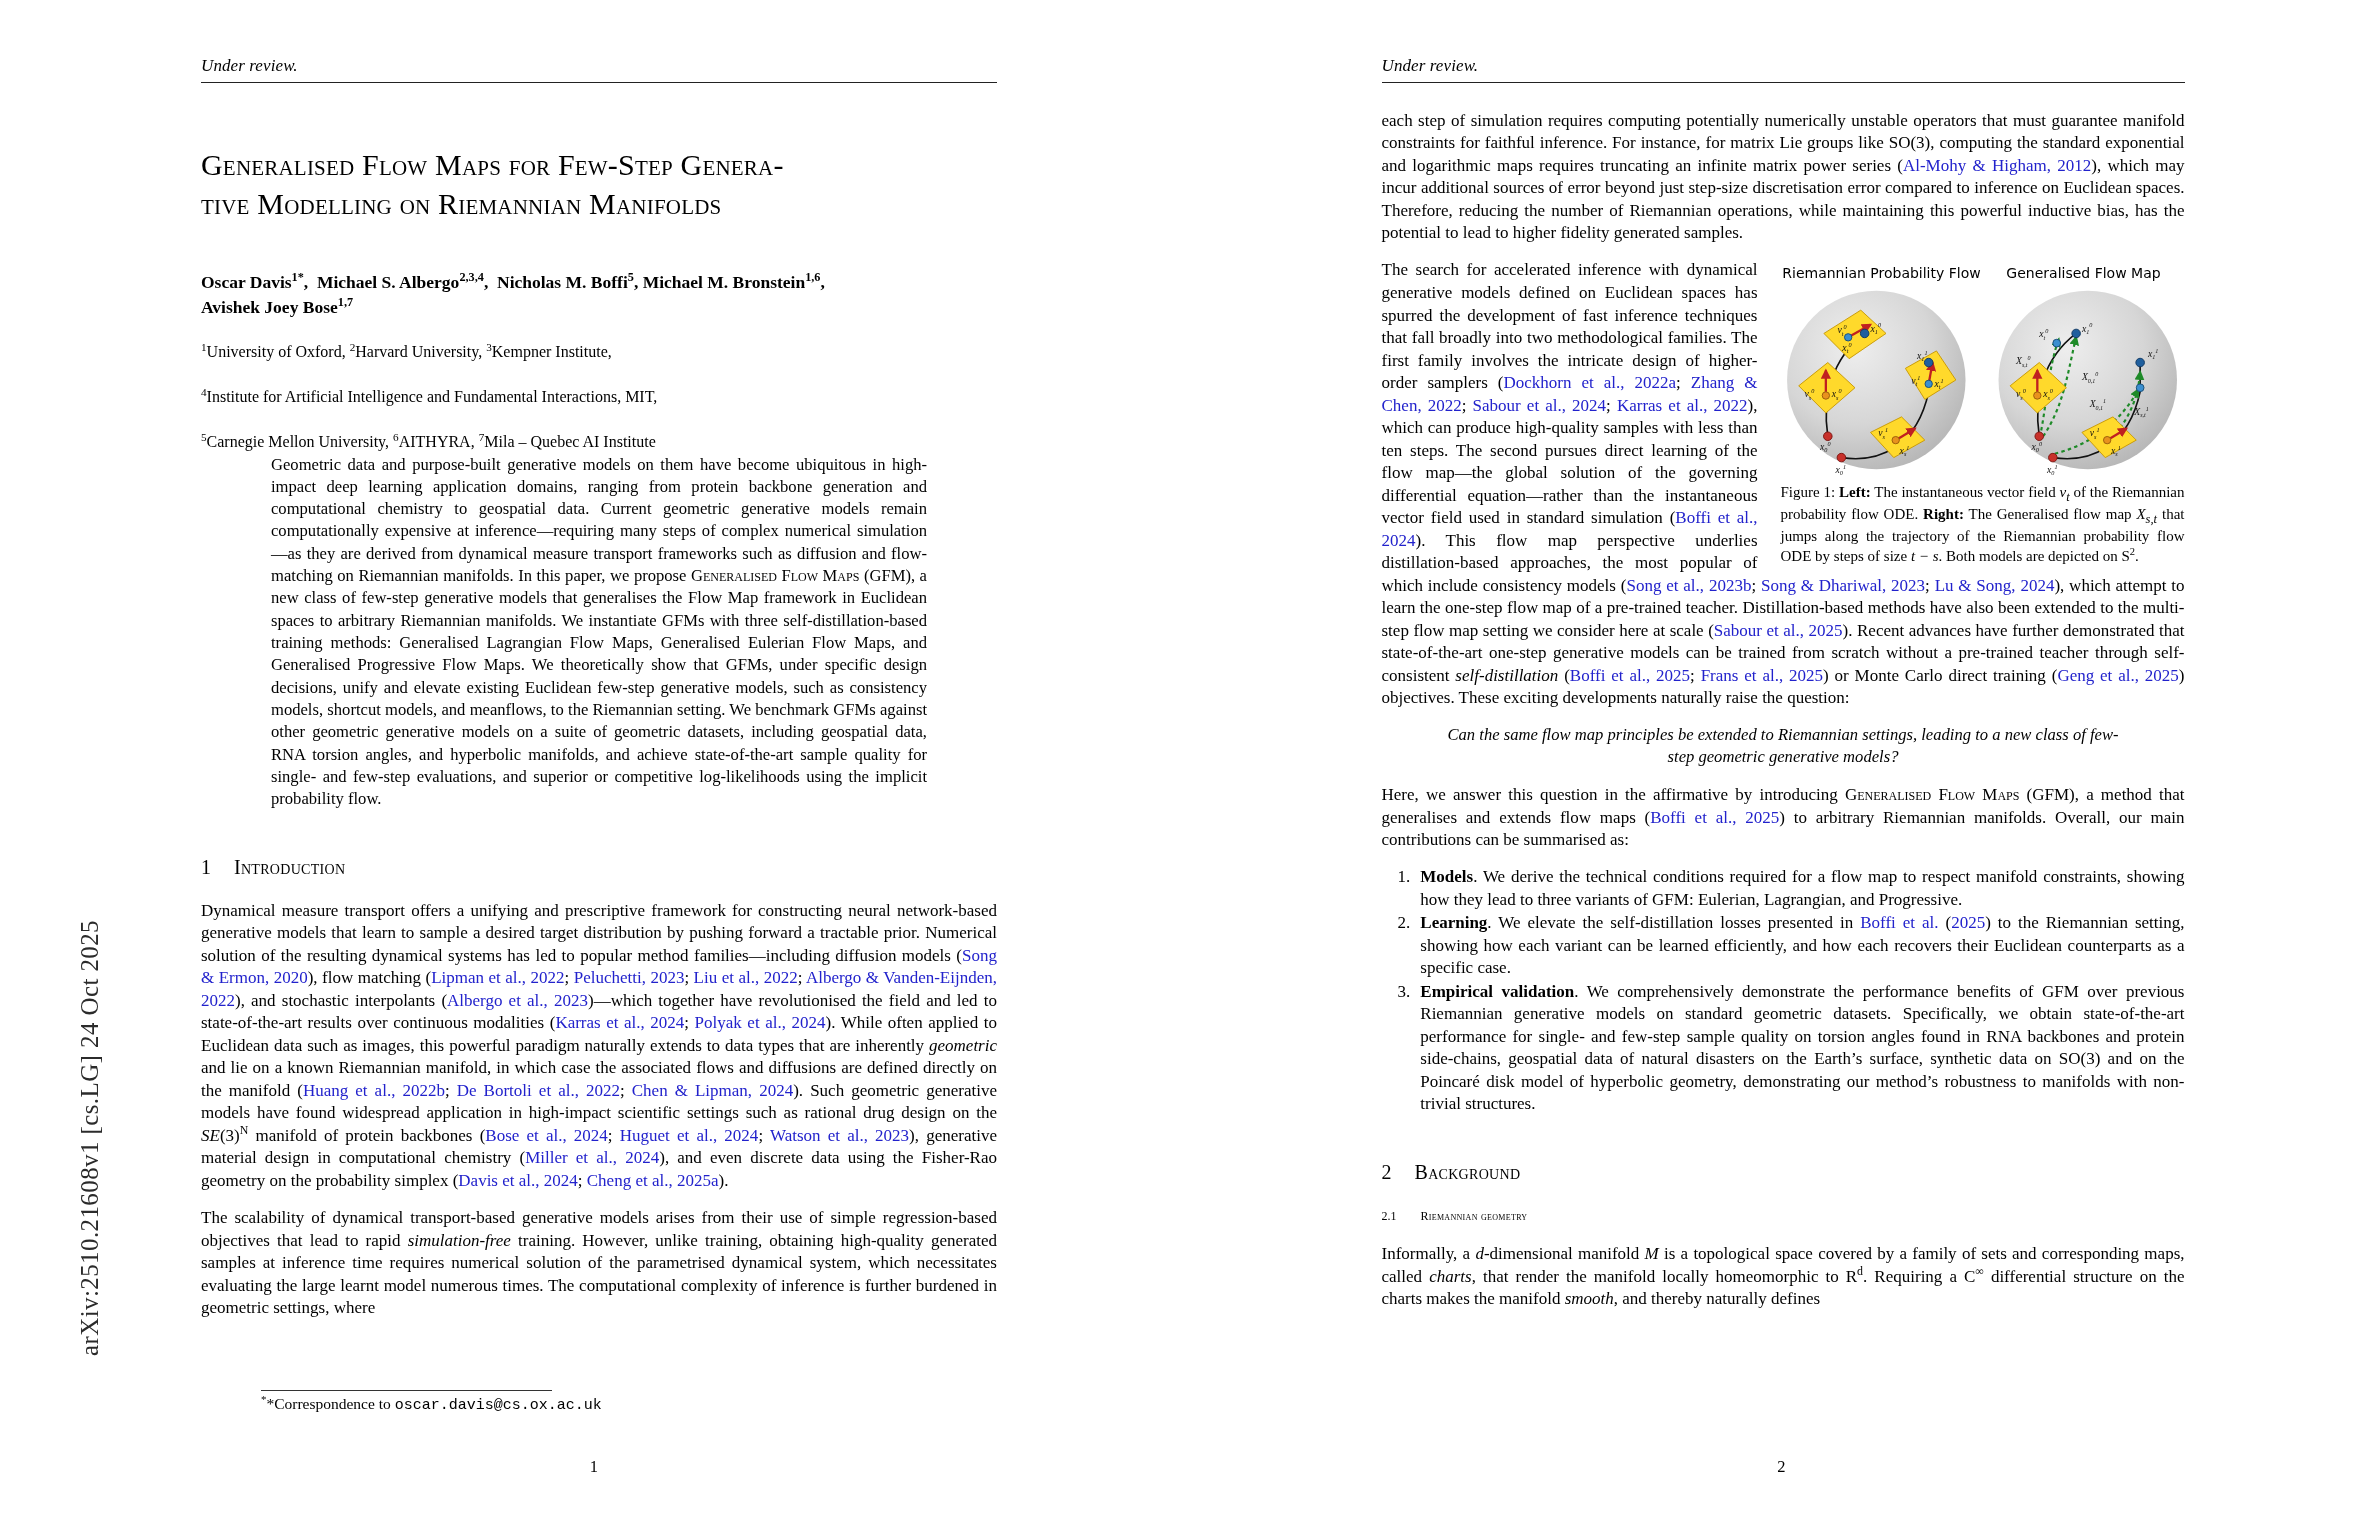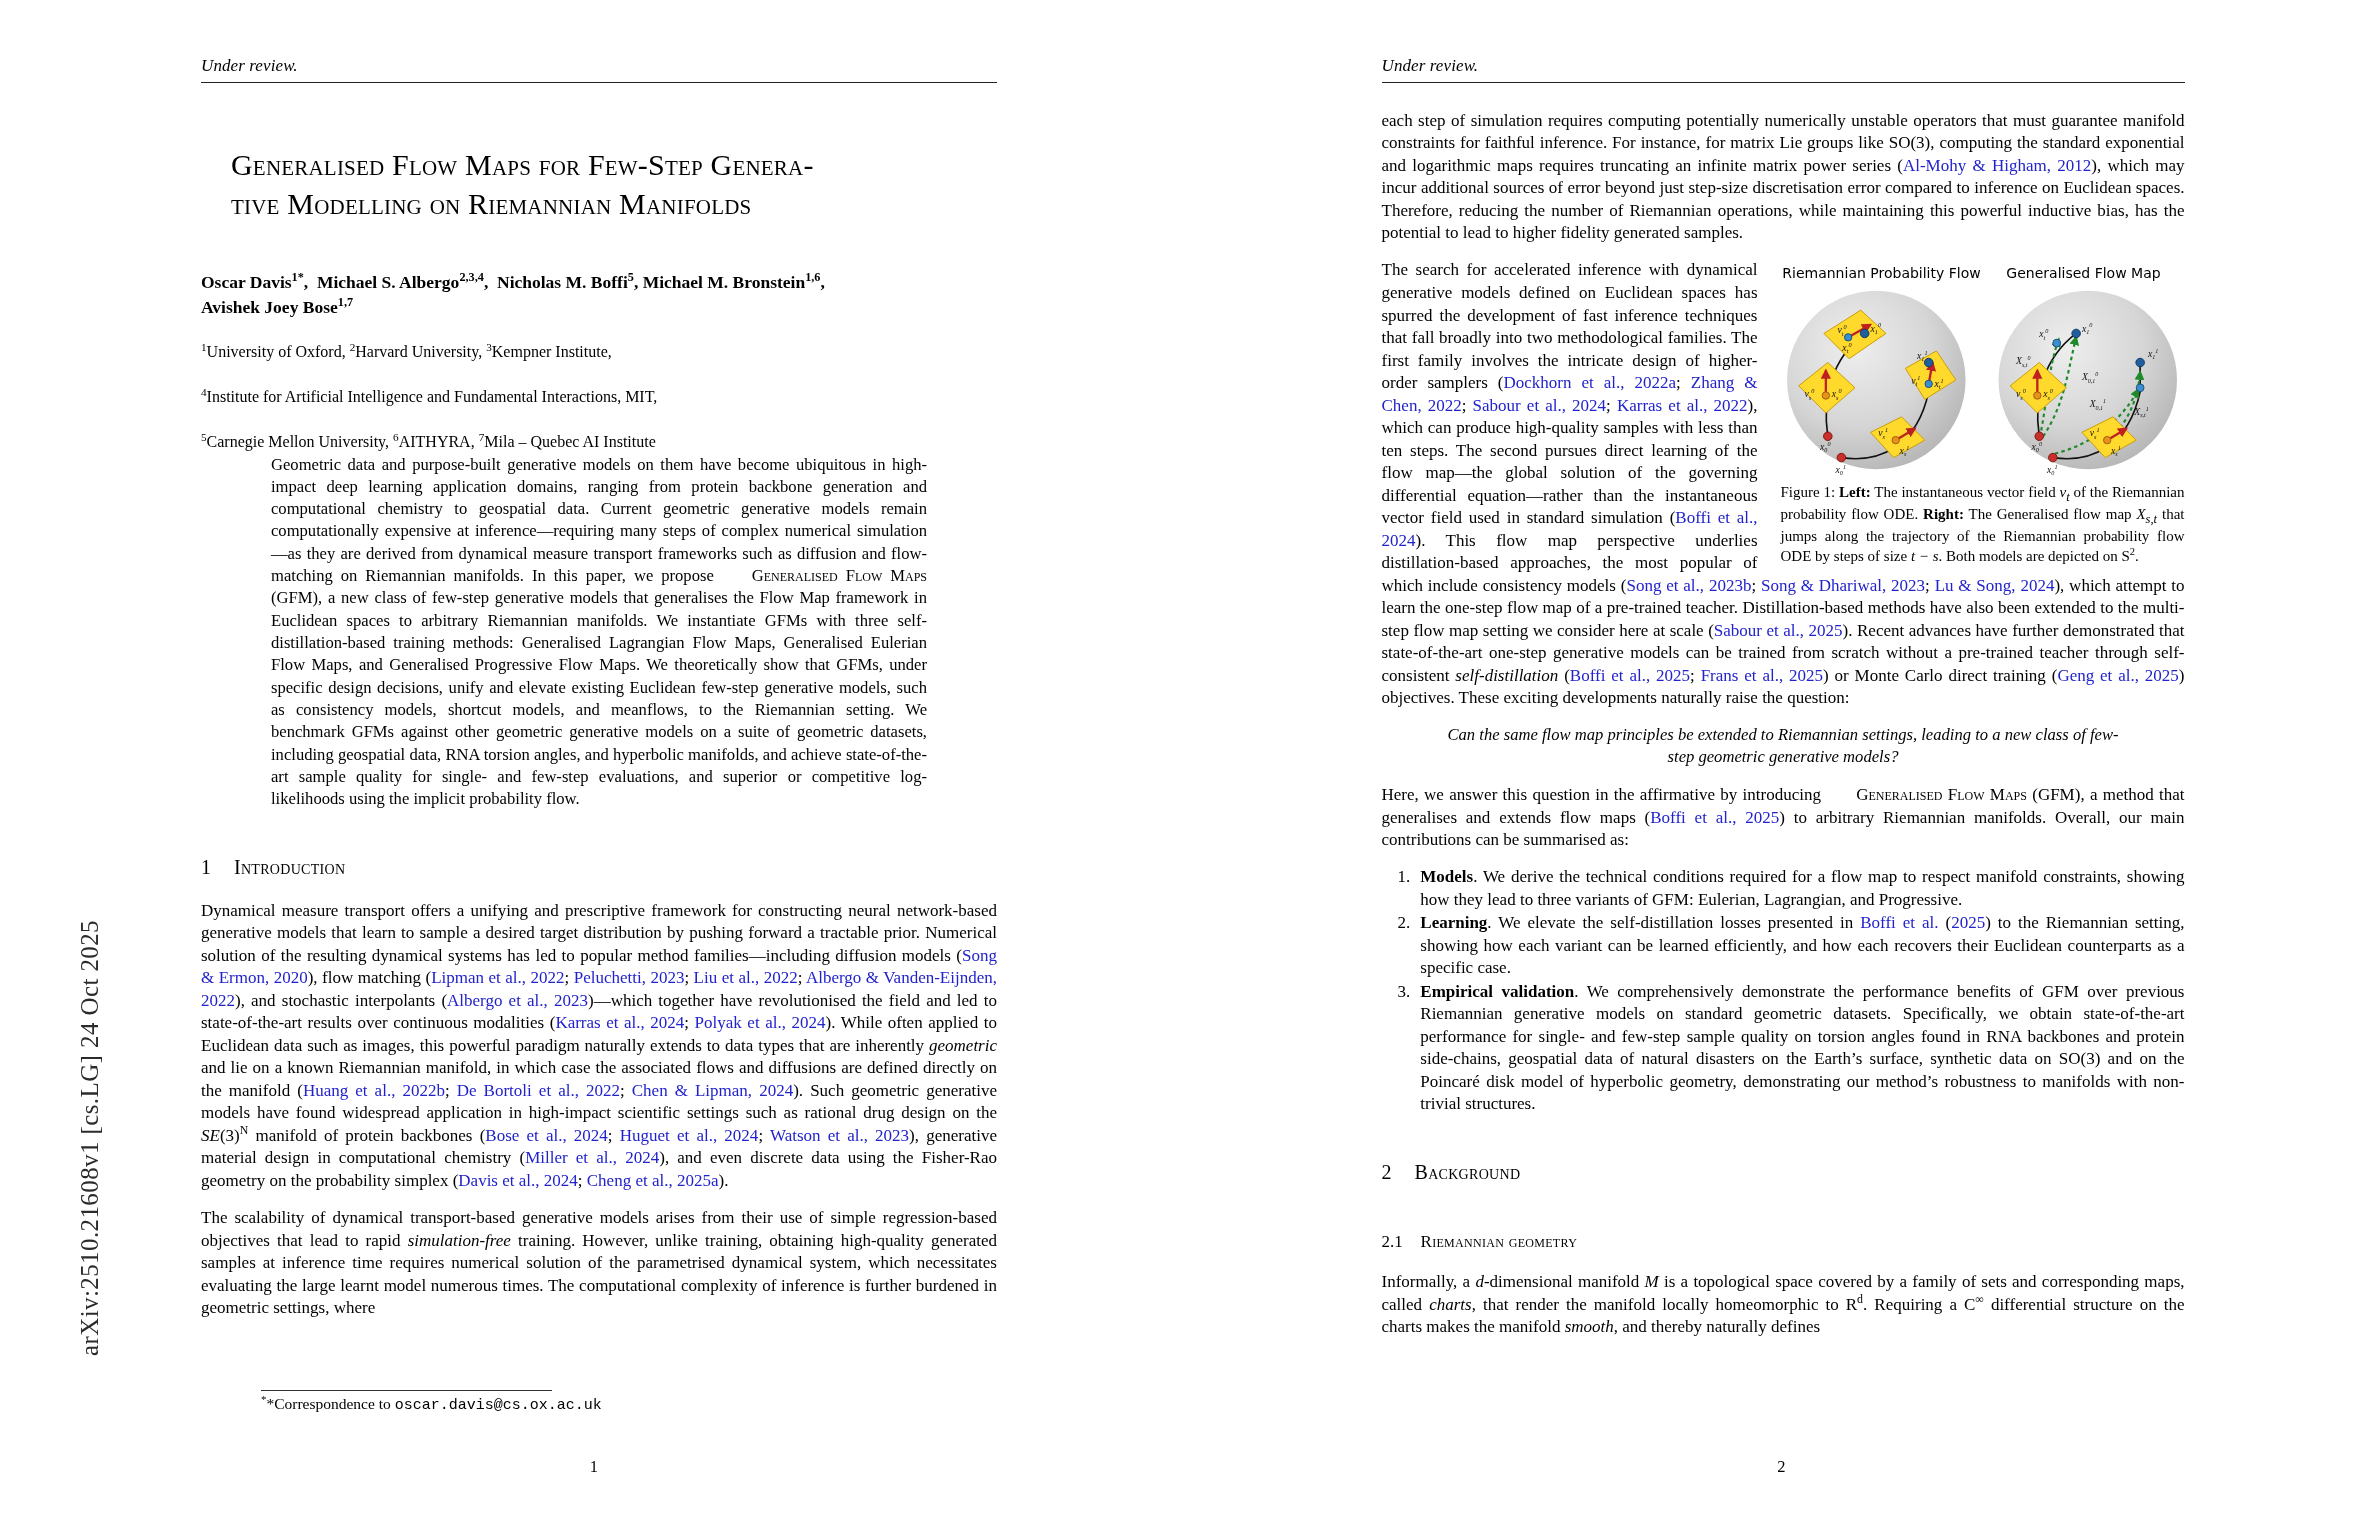--- a/index.html
+++ b/index.html
@@ -38,21 +38,21 @@
     letter-spacing:0.1px;
     font-style:italic;
   }
 
   .title{
     margin-top:62px;
     font-size:30px;
     line-height:1.30;
     letter-spacing:0.2px;
   }
-  .sc{font-variant:small-caps;margin-left:30px;}
+  .sc{font-variant:small-caps;}
 
   .authors{
     margin-top:47px;
     font-size:17.5px;
     font-weight:bold;
     line-height:1.42;
   }
   .affil{
     margin-top:21px;
     font-size:16px;
@@ -80,22 +80,22 @@
 
   .sec{
     font-size:20px;
     margin-top:45px;
     margin-bottom:21.3px;
     letter-spacing:0.3px;
   }
   .sec .num{display:inline-block;min-width:33px;font-variant:normal;}
   .sec .nm{font-variant:small-caps;}
   .subsec{
-    font-size:17px;
-    margin-top:48px;
+    font-size:12px;
+    margin-top:25px;
     margin-bottom:19.4px;
   }
   .subsec .num{display:inline-block;min-width:39px;}
   .subsec .nm{font-variant:small-caps;letter-spacing:0.3px;}
 
   p.body{
     font-size:17px;
     line-height:1.325;
     text-align:justify;
     margin:0 0 14.6px 0;

